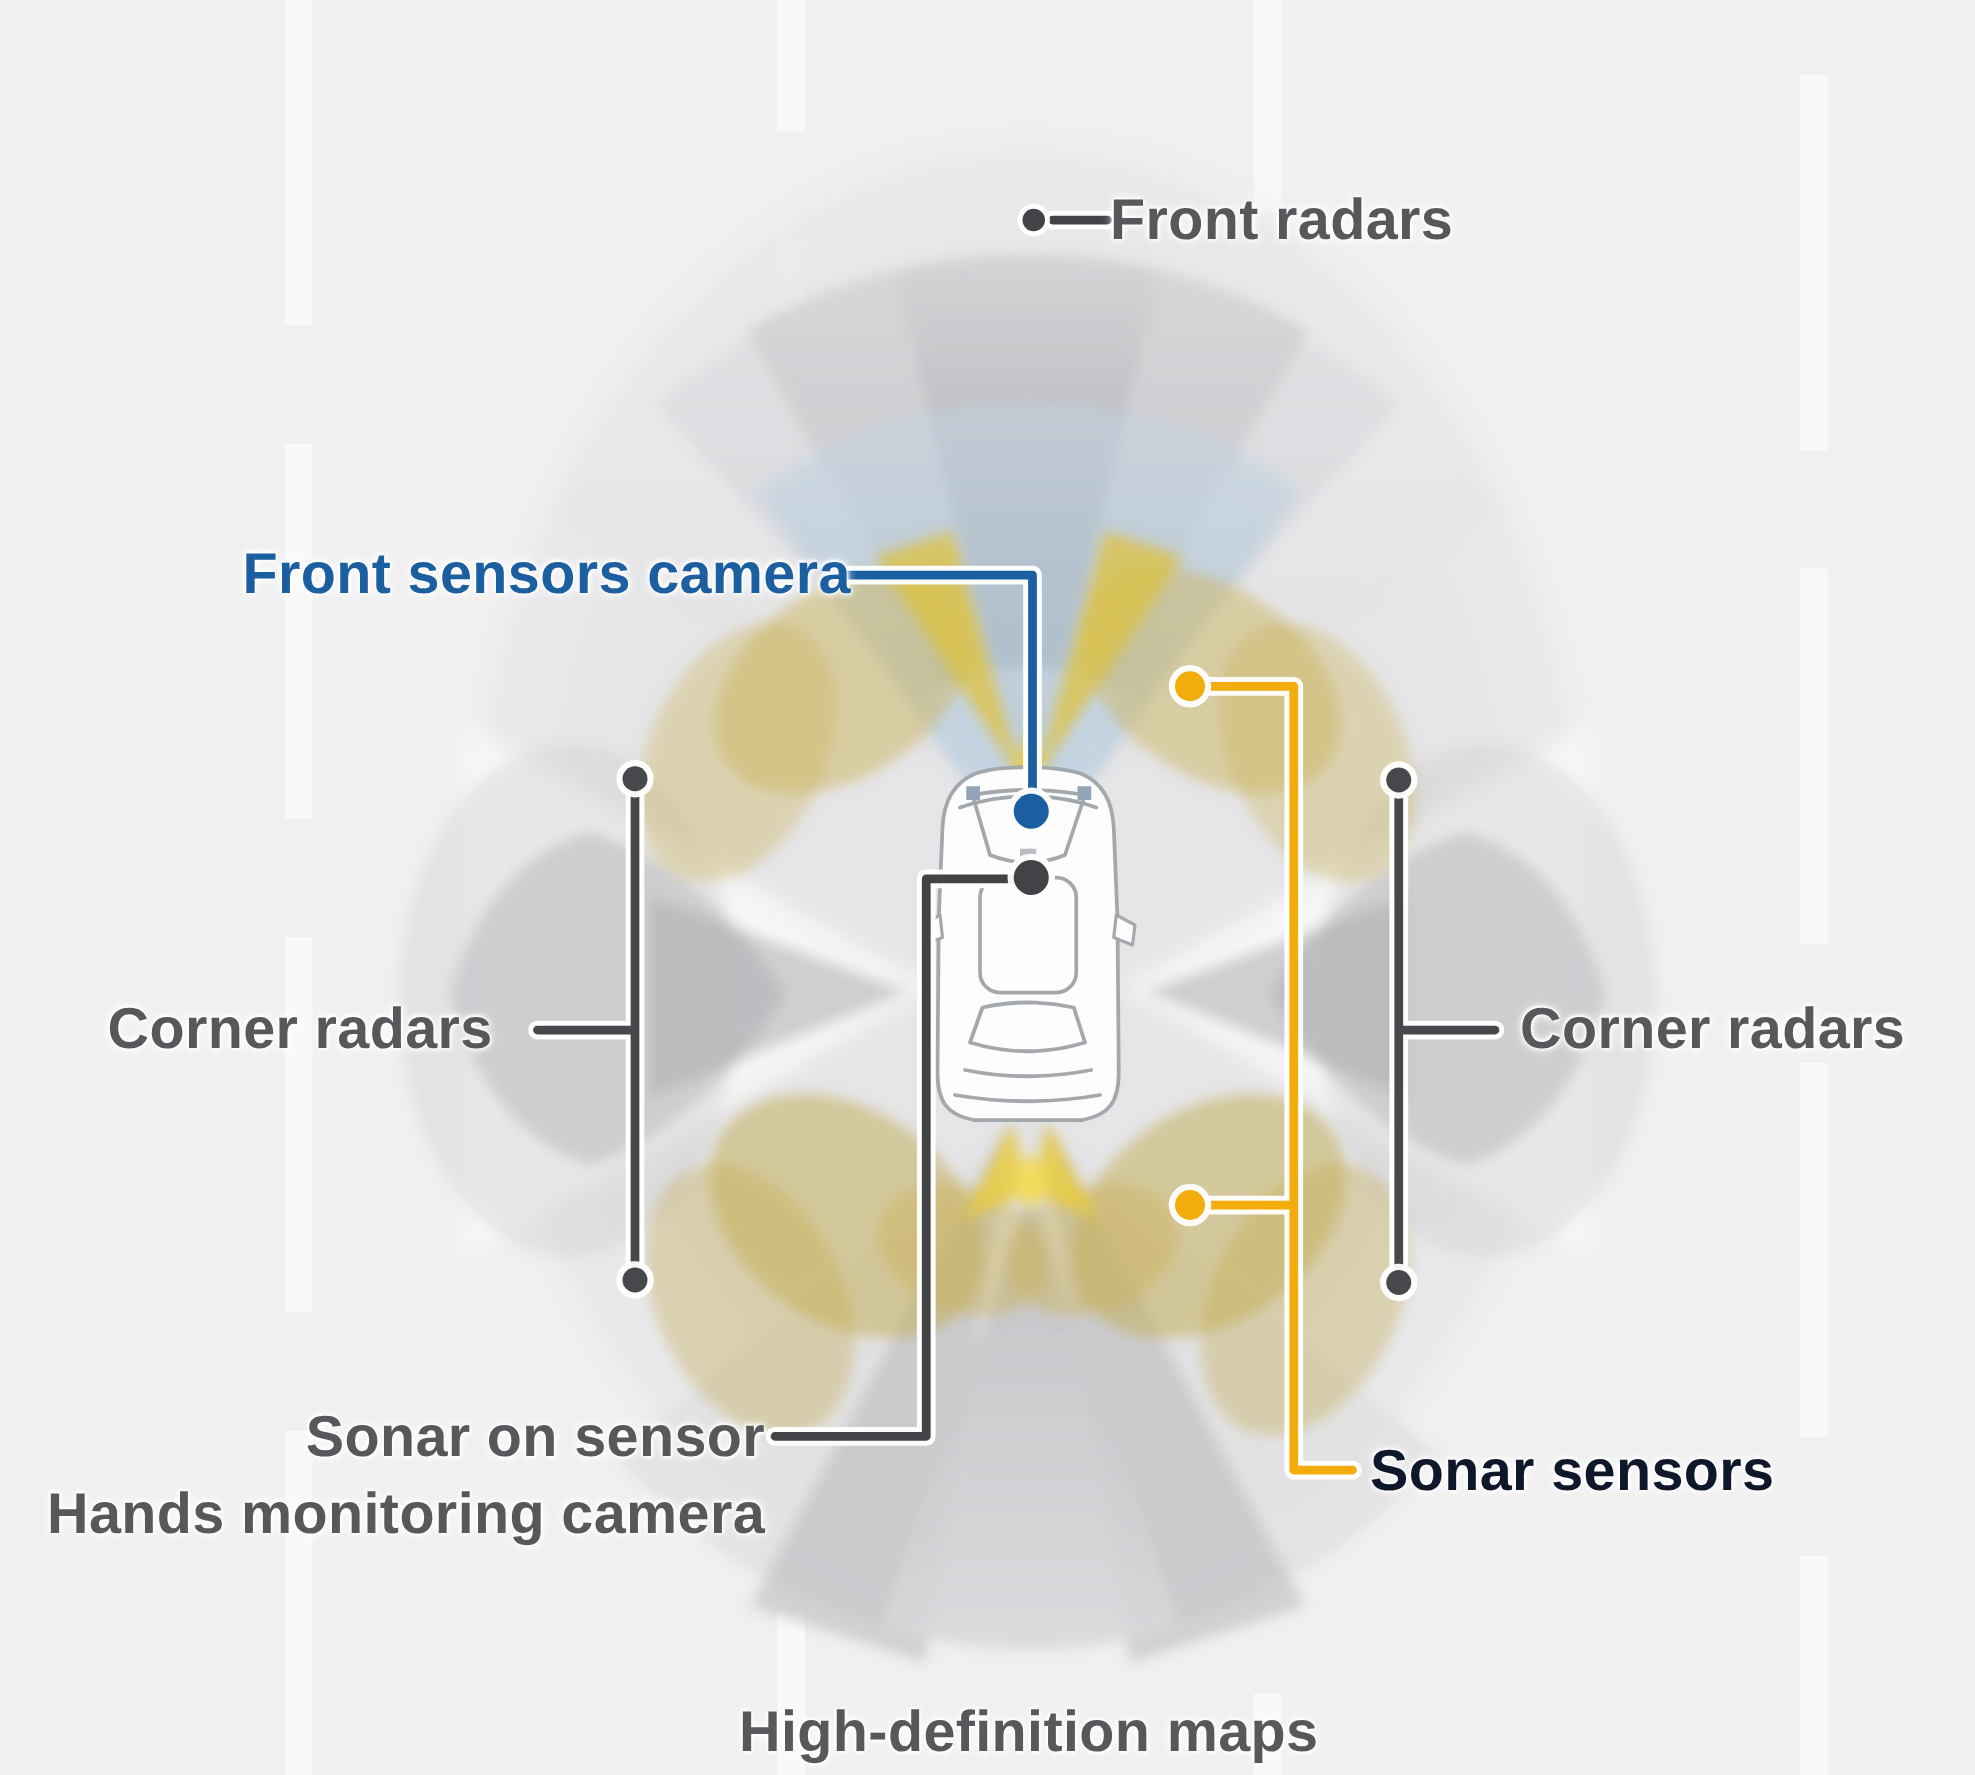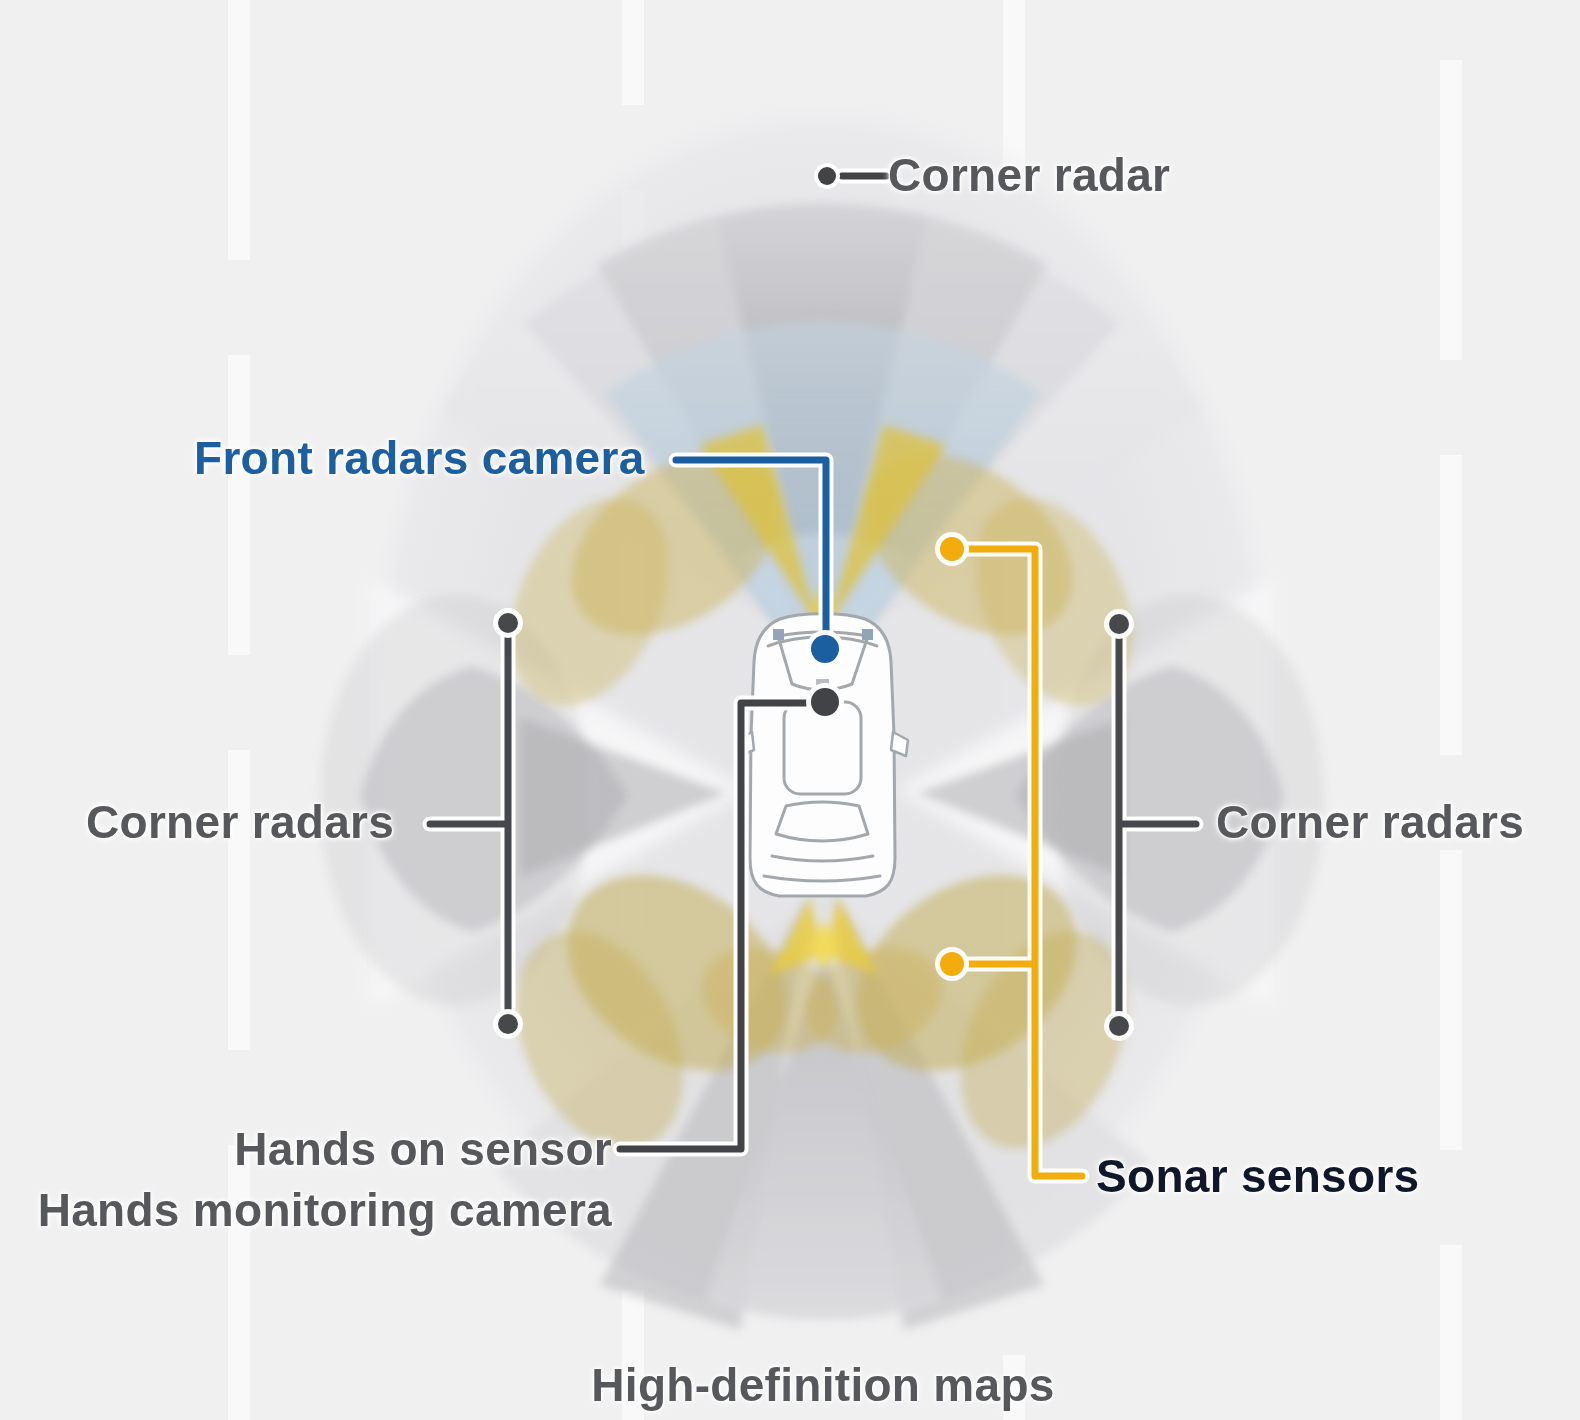--- a/index.html
+++ b/index.html
@@ -194,21 +194,21 @@
     <circle cx="825" cy="702" r="19" fill="#ffffff" opacity=".95"></circle>
     <circle cx="825" cy="702" r="14" fill="#424347"></circle>
 
     <circle cx="952" cy="549" r="17" fill="#ffffff" opacity=".95"></circle>
     <circle cx="952" cy="549" r="12" fill="#f2ac0c"></circle>
     <circle cx="952" cy="964" r="17" fill="#ffffff" opacity=".95"></circle>
     <circle cx="952" cy="964" r="12" fill="#f2ac0c"></circle>
   </g>
 </svg>
 
-  <div class="label pos-front-radar">Corner radar</div>
-  <div class="label blue pos-front-camera">Front radars camera</div>
+  <div class="label pos-front-radar">Front radars</div>
+  <div class="label blue pos-front-camera">Front sensors camera</div>
   <div class="label pos-corner-left">Corner radars</div>
   <div class="label pos-corner-right">Corner radars</div>
-  <div class="label align-right pos-hands">Hands on sensor</div>
+  <div class="label align-right pos-hands">Sonar on sensor</div>
   <div class="label align-right pos-driver">Hands monitoring camera</div>
   <div class="label yellow pos-sonar">Sonar sensors</div>
   <div class="label align-center pos-hdmaps">High-definition maps</div>
 </div>
 
 </body></html>

